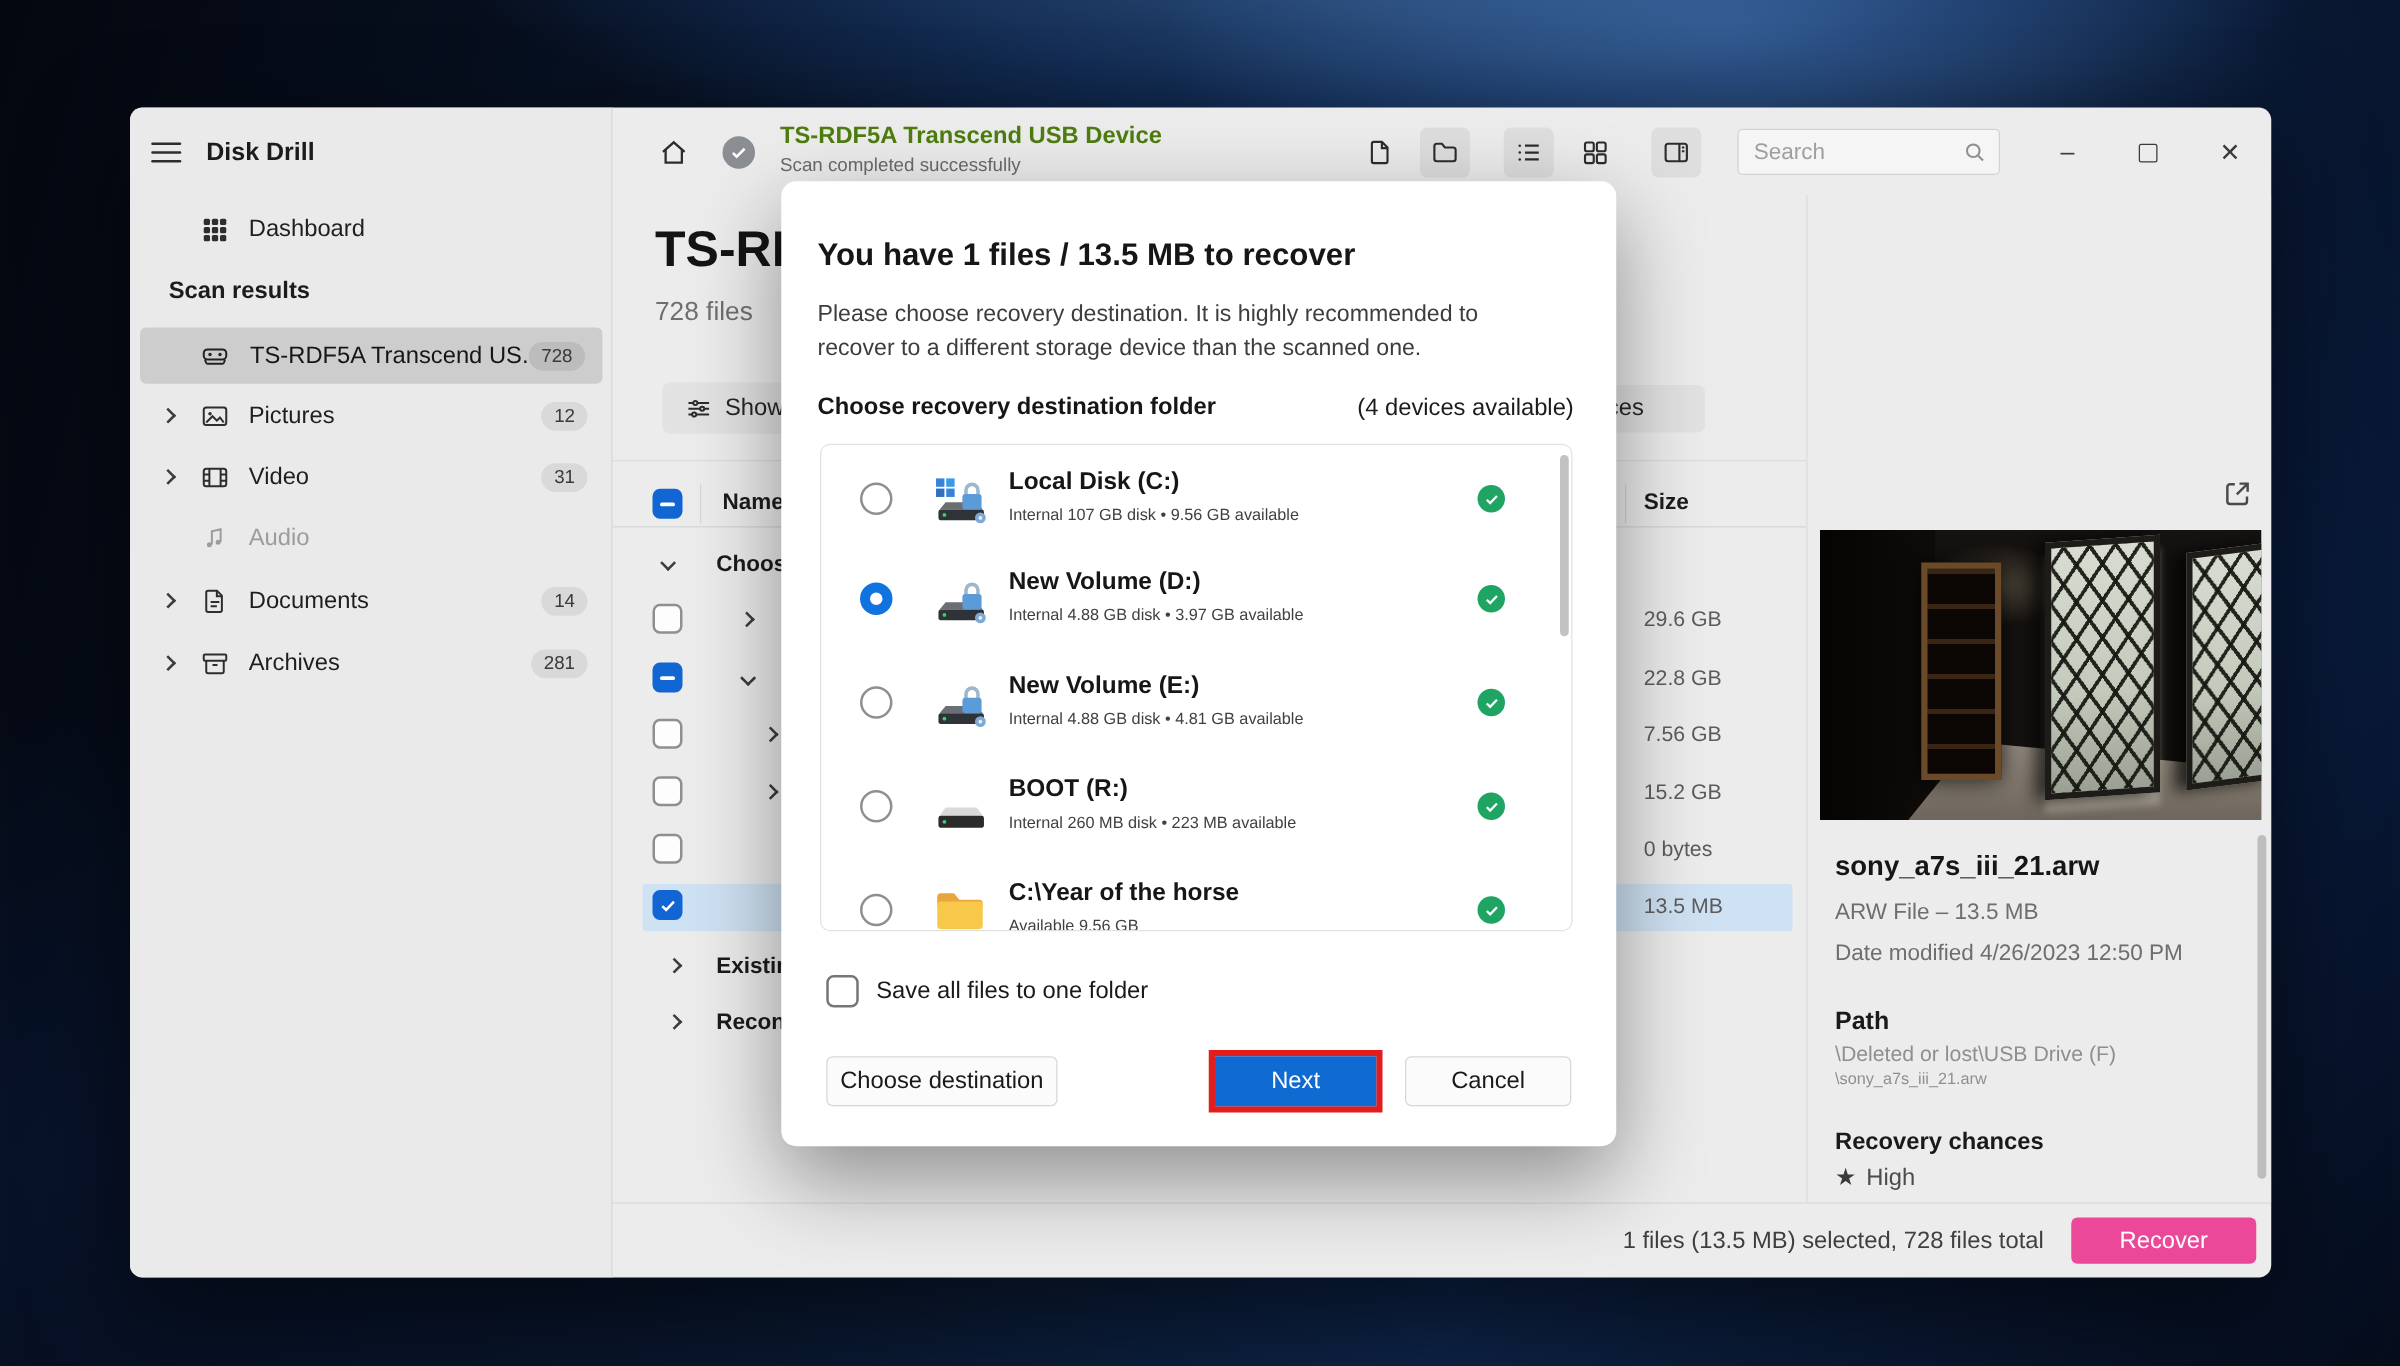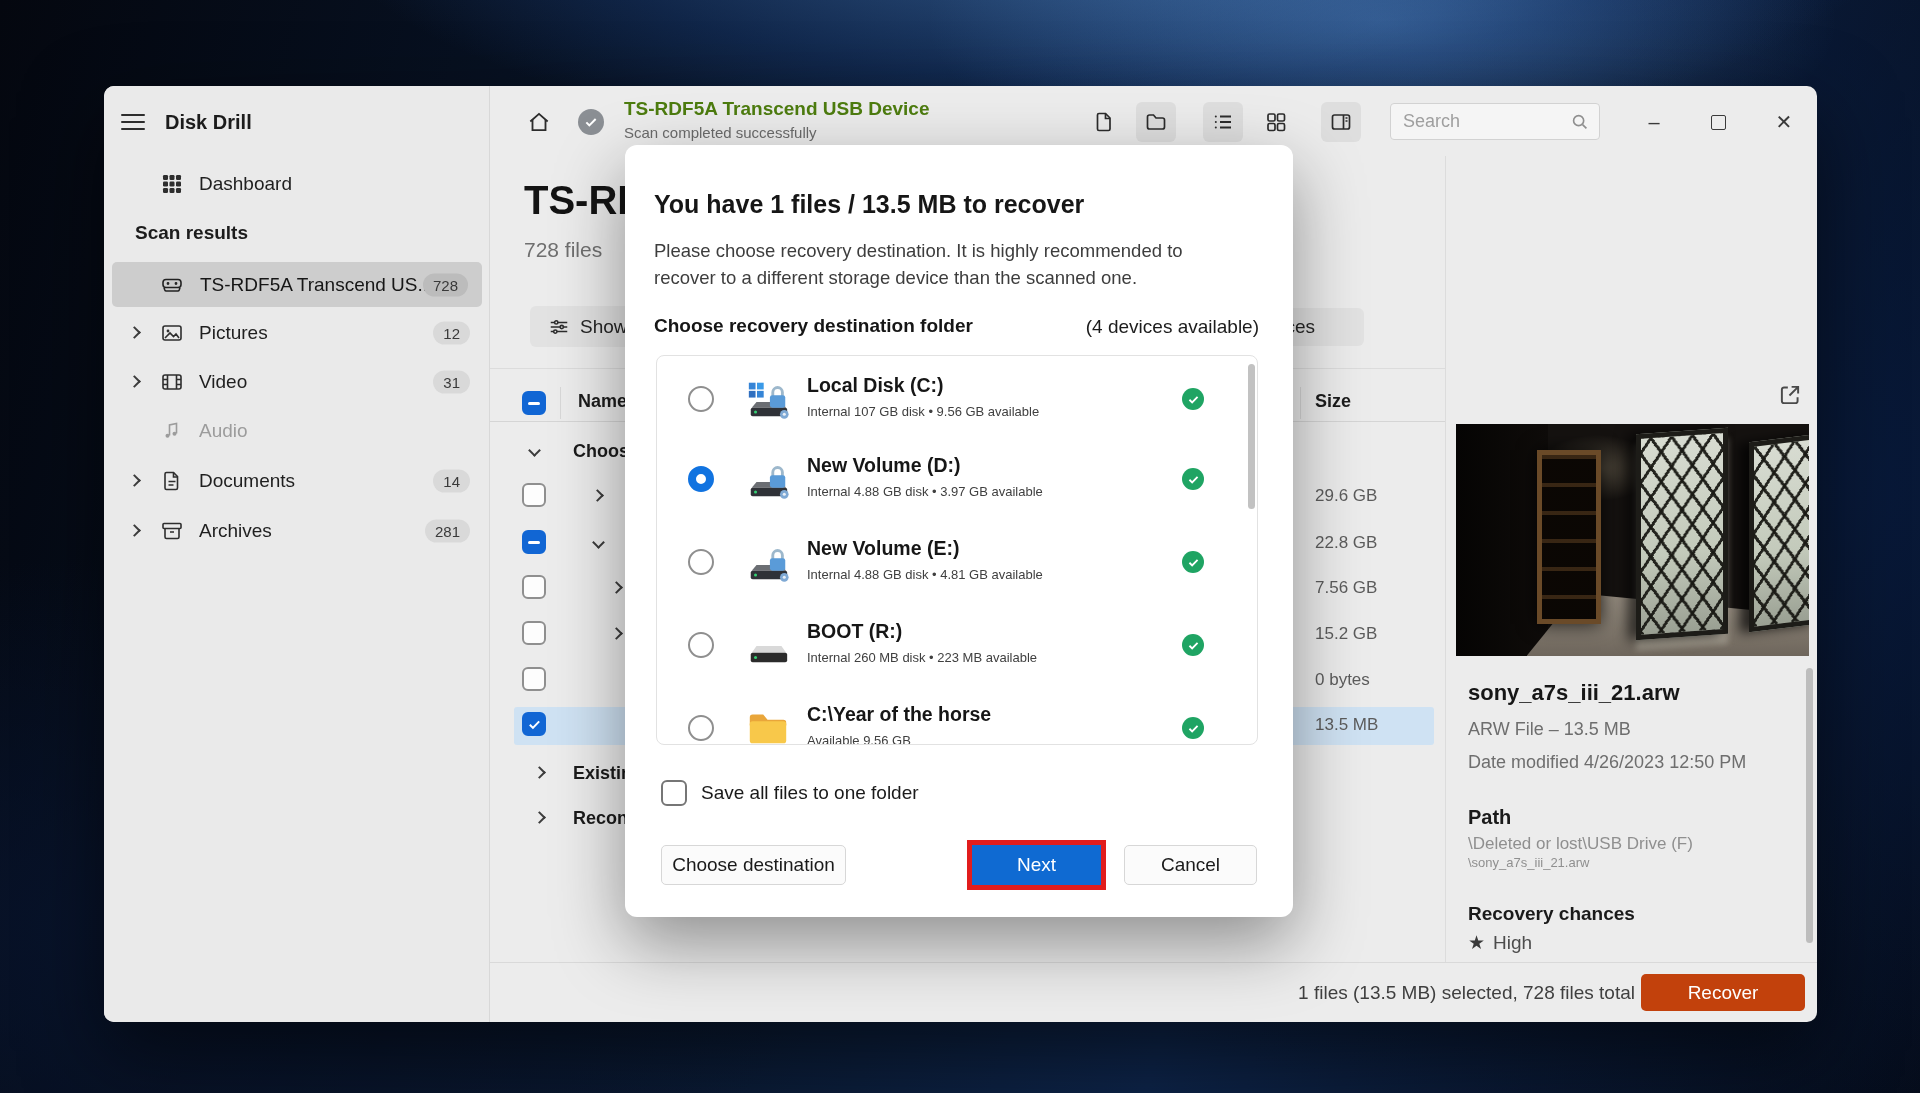--- a/index.html
+++ b/index.html
@@ -121,21 +121,21 @@
   .pv-path1 { top:678px; font-size:17px; color:#8f8f8f; }
   .pv-path2 { top:699px; font-size:13px; color:#8f8f8f; }
   .pv-rec-label { top:747px; font-size:19px; font-weight:700; color:#1a1a1a; }
   .pv-rec-value { top:775px; font-size:19px; color:#4c4c4c; }
   .pv-rec-value .star { font-size:19px; color:#3a3a3a; margin-right:8px; }
   .panel-scrollbar { position:absolute; left:360px; top:512px; width:7px; height:275px; background:#bdbdbd; border-radius:4px; }
 
   
   .bottombar { position:absolute; left:0; top:876px; width:1327px; height:60px; border-top:1px solid #d9d9d9; }
   .status-summary { position:absolute; right:182px; top:0; height:60px; display:flex; align-items:center; font-size:19px; color:#3f3f3f; }
-  .recover-btn { position:absolute; right:12px; top:11px; width:164px; height:37px; background:#c2410c; color:#fff; border:none;
+  .recover-btn { position:absolute; right:12px; top:11px; width:148px; height:37px; background:#ec4899; color:#fff; border:none;
     border-radius:5px; font-size:19px; font-family:inherit; cursor:pointer; }
 
   
   .dialog { position:absolute; left:521px; top:59px; width:668px; height:772px; background:#fff; border-radius:12px;
     box-shadow:0 26px 70px rgba(0,0,0,.4); }
   .dlg-title { position:absolute; left:29px; top:45px; font-size:25px; font-weight:700; color:#161616; }
   .dlg-body { position:absolute; left:29px; top:92px; width:590px; font-size:18.5px; line-height:27px; color:#3d3d3d; }
   .dlg-section-left { position:absolute; left:29px; top:170px; font-size:19px; font-weight:700; color:#161616; }
   .dlg-section-right { position:absolute; right:34px; top:171px; font-size:19px; color:#1c1c1c; }
   .dlg-list { position:absolute; left:31px; top:210px; width:602px; height:390px; border:1px solid #e2e2e2; border-radius:8px;

